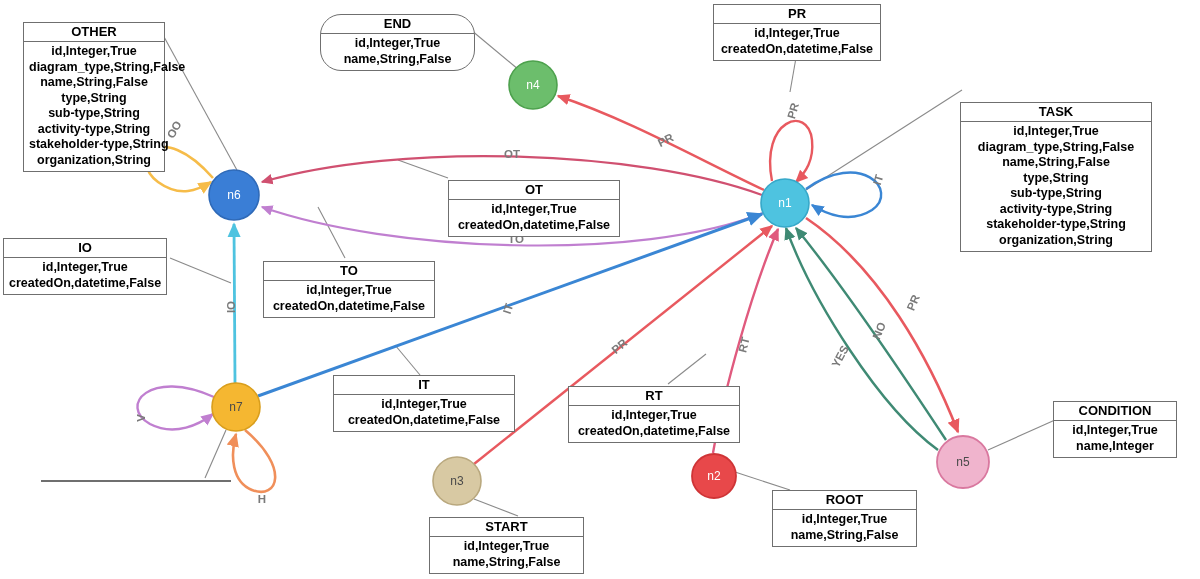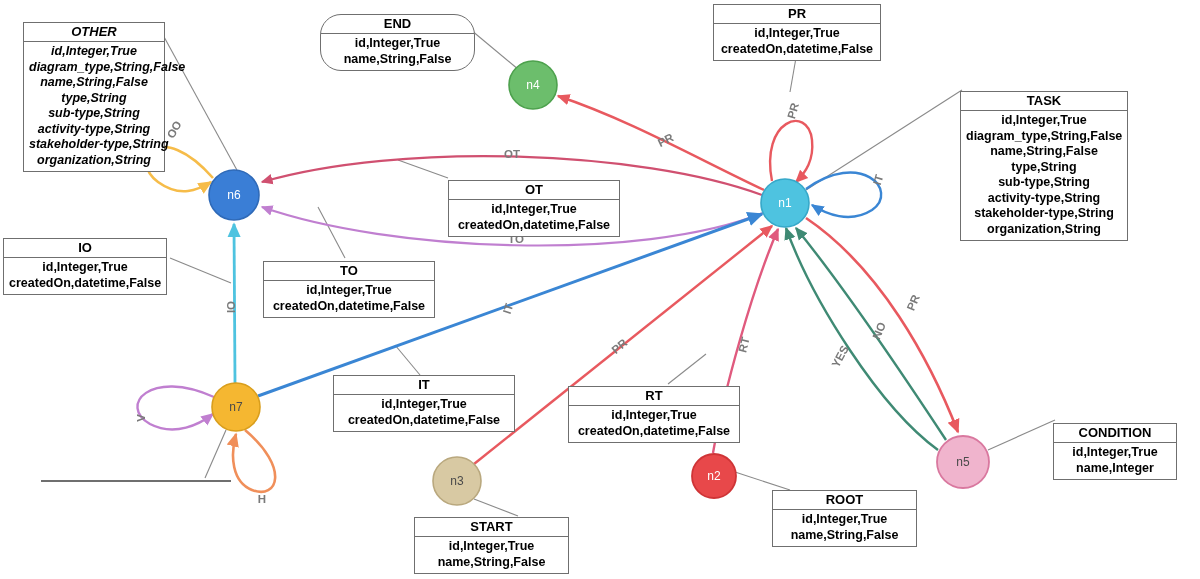--- a/index.html
+++ b/index.html
@@ -205,21 +205,21 @@
         <circle cx="234" cy="195" r="25" fill="#3a7ed6" stroke="#2f6ab8" stroke-width="1.6"></circle>
         <text class="node-label" x="234" y="196">n6</text>
       </g>
       <g>
         <circle cx="236" cy="407" r="24" fill="#f5b731" stroke="#d99e1c" stroke-width="1.6"></circle>
         <text class="node-label node-label-dark" x="236" y="408">n7</text>
       </g>
     </g>
   </svg>
 
-  <div class="entity-box" style="left:23px; top:22px; width:142px;font-style:italic;">
+  <div class="entity-box" style="left:23px; top:22px; width:142px;">
     <div class="entity-title">OTHER</div>
     <div class="entity-attrs">
       <div class="entity-attr">id,Integer,True</div>
       <div class="entity-attr">diagram_type,String,False</div>
       <div class="entity-attr">name,String,False</div>
       <div class="entity-attr">type,String</div>
       <div class="entity-attr">sub-type,String</div>
       <div class="entity-attr">activity-type,String</div>
       <div class="entity-attr">stakeholder-type,String</div>
       <div class="entity-attr">organization,String</div>
@@ -235,21 +235,21 @@
   </div>
 
   <div class="entity-box" style="left:713px; top:4px; width:168px;">
     <div class="entity-title">PR</div>
     <div class="entity-attrs">
       <div class="entity-attr">id,Integer,True</div>
       <div class="entity-attr">createdOn,datetime,False</div>
     </div>
   </div>
 
-  <div class="entity-box" style="left:960px; top:91px; width:168px;">
+  <div class="entity-box" style="left:960px; top:102px; width:192px;">
     <div class="entity-title">TASK</div>
     <div class="entity-attrs">
       <div class="entity-attr">id,Integer,True</div>
       <div class="entity-attr">diagram_type,String,False</div>
       <div class="entity-attr">name,String,False</div>
       <div class="entity-attr">type,String</div>
       <div class="entity-attr">sub-type,String</div>
       <div class="entity-attr">activity-type,String</div>
       <div class="entity-attr">stakeholder-type,String</div>
       <div class="entity-attr">organization,String</div>
@@ -289,32 +289,32 @@
   </div>
 
   <div class="entity-box" style="left:568px; top:386px; width:172px;">
     <div class="entity-title">RT</div>
     <div class="entity-attrs">
       <div class="entity-attr">id,Integer,True</div>
       <div class="entity-attr">createdOn,datetime,False</div>
     </div>
   </div>
 
-  <div class="entity-box" style="left:1053px; top:423px; width:124px;">
+  <div class="entity-box" style="left:1053px; top:401px; width:124px;">
     <div class="entity-title">CONDITION</div>
     <div class="entity-attrs">
       <div class="entity-attr">id,Integer,True</div>
       <div class="entity-attr">name,Integer</div>
     </div>
   </div>
 
   <div class="entity-box" style="left:41px; top:480px; width:190px;">
   </div>
 
-  <div class="entity-box" style="left:414px; top:517px; width:155px;">
+  <div class="entity-box" style="left:429px; top:517px; width:155px;">
     <div class="entity-title">START</div>
     <div class="entity-attrs">
       <div class="entity-attr">id,Integer,True</div>
       <div class="entity-attr">name,String,False</div>
     </div>
   </div>
 
   <div class="entity-box" style="left:772px; top:490px; width:145px;">
     <div class="entity-title">ROOT</div>
     <div class="entity-attrs">

